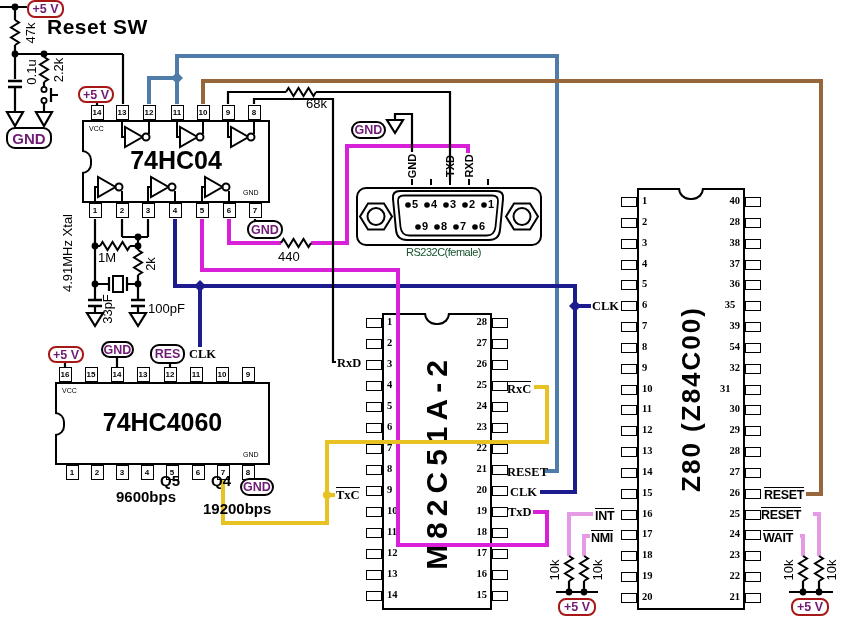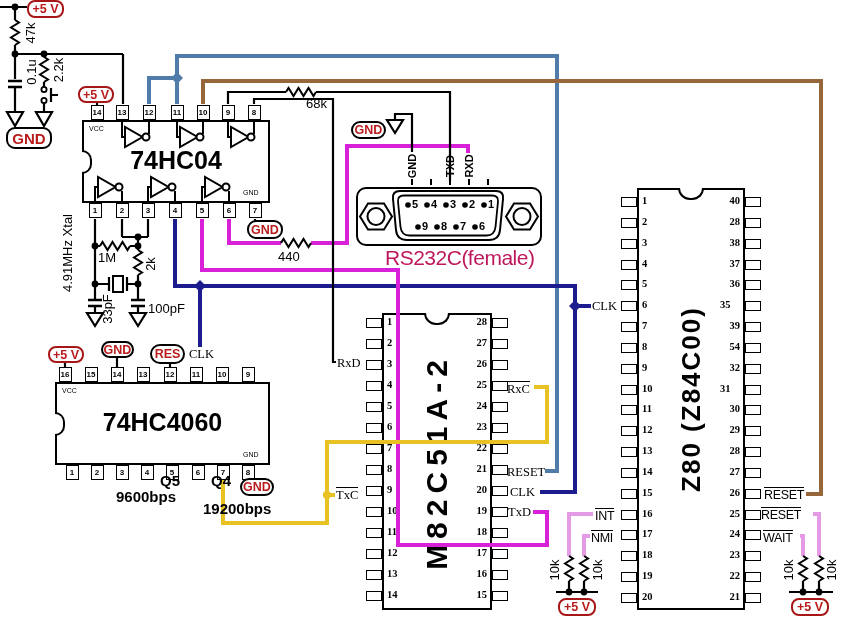--- a/index.html
+++ b/index.html
@@ -10,44 +10,45 @@
   .chip { position:absolute; background:#fff; border:2px solid #000; z-index:2; }
   .notch { position:absolute; background:#fff; z-index:3; }
   .chipname { position:absolute; z-index:3; font-weight:bold; color:#000; white-space:nowrap; }
   .pinbox { position:absolute; border:1.8px solid #000; background:#fff; z-index:3;
             display:flex; align-items:center; justify-content:center;
             font-size:8px; font-weight:bold; color:#000; }
   .vpinnum { position:absolute; z-index:3; font-family:"Liberation Serif", serif;
              font-weight:bold; font-size:10.5px; color:#000; }
   .corner { position:absolute; z-index:3; font-size:7px; color:#000; }
   .plabel { position:absolute; z-index:7; background:#fff; display:flex; align-items:center;
-            justify-content:center; font-weight:bold; color:#b91c1c; }
+            justify-content:center; font-weight:bold; color:#701a75; }
   .pl-v5 { border:2.5px solid var(--red); border-radius:8px; }
   .pl-gnd, .pl-res { border:2.5px solid #000; border-radius:9px; }
-  .sig { position:absolute; z-index:6; font-weight:normal; font-size:12.5px; color:#000;
+  .sig { position:absolute; z-index:6; font-weight:bold; font-size:12.5px; color:#000;
          line-height:1.05; white-space:nowrap; }
   .f-serif { font-family:"Liberation Serif", serif; }
   .f-sans  { font-family:"Liberation Sans", sans-serif; letter-spacing:-0.3px; }
   .ov { border-top:1.7px solid #000; padding-top:1px; }
   .val { position:absolute; z-index:6; font-size:13px; color:#000; white-space:nowrap; }
   .rot { transform:translate(-50%,-50%) rotate(-90deg); }
   .out { position:absolute; z-index:6; font-weight:bold; font-size:15px; color:#000; white-space:nowrap; }
   .dbnum { position:absolute; z-index:6; font-weight:bold; font-size:11px; color:#000; }
   .dbcol { position:absolute; z-index:6; font-weight:bold; font-size:11px; color:#000;
            transform:translate(-50%,-50%) rotate(-90deg); white-space:nowrap; }
   .title-reset { position:absolute; left:47px; top:15px; z-index:6; font-weight:bold;
                  font-size:21px; color:#000; letter-spacing:0.5px; }
-  .title-rs232 { position:absolute; left:385px; top:246px; z-index:6; font-size:21px;
-                 color:#be185d; letter-spacing:-0.5px; }
+  .title-rs232 { position:absolute; left:406px; top:246px; z-index:6; font-size:11px;
+                 color:#14532d; letter-spacing:-0.5px; }
 </style>
 </head>
 <body>
 
 <div id="stage">
 
+  <div class="title-reset">Reset SW</div>
   <div class="title-rs232">RS232C(female)</div>
 
   <svg id="wires" width="857" height="641" viewBox="0 0 857 641">
 
     <g fill="none" stroke-width="4">
       <path stroke="var(--sblue)" d="M149,104 V78 H176 M177,104 V56 H557 V471 H545"></path>
       <path stroke="var(--brown)" d="M806,494 H821 V81 H203 V104"></path>
       <path stroke="var(--navy)" d="M175,219 V286 H575 V492 H540 M200,286 V347 M575,306 H591"></path>
       <path stroke="var(--mag)" d="M229,219 V243 H281 M311,243 H347 V146 H468 V153"></path>
       <path stroke="var(--mag)" d="M533,512 H547 V545 H398 V270 H202 V219"></path>
@@ -309,21 +310,21 @@
       <div class="vpinnum" style="left: 720px; top: 195px; width: 20px; text-align: right;">40</div>
       <div class="pinbox" style="left: 745px; top: 218px; width: 16px; height: 10px;"></div>
       <div class="vpinnum" style="left: 720px; top: 216px; width: 20px; text-align: right;">28</div>
       <div class="pinbox" style="left: 745px; top: 239px; width: 16px; height: 10px;"></div>
       <div class="vpinnum" style="left: 720px; top: 237px; width: 20px; text-align: right;">38</div>
       <div class="pinbox" style="left: 745px; top: 260px; width: 16px; height: 10px;"></div>
       <div class="vpinnum" style="left: 720px; top: 258px; width: 20px; text-align: right;">37</div>
       <div class="pinbox" style="left: 745px; top: 280px; width: 16px; height: 10px;"></div>
       <div class="vpinnum" style="left: 720px; top: 278px; width: 20px; text-align: right;">36</div>
       <div class="pinbox" style="left: 745px; top: 301px; width: 16px; height: 10px;"></div>
-      <div class="vpinnum" style="left: 720px; top: 299px; width: 20px; text-align: left;">35</div>
+      <div class="vpinnum" style="left: 720px; top: 299px; width: 20px; text-align: center;">35</div>
       <div class="pinbox" style="left: 745px; top: 322px; width: 16px; height: 10px;"></div>
       <div class="vpinnum" style="left: 720px; top: 320px; width: 20px; text-align: right;">39</div>
       <div class="pinbox" style="left: 745px; top: 343px; width: 16px; height: 10px;"></div>
       <div class="vpinnum" style="left: 720px; top: 341px; width: 20px; text-align: right;">54</div>
       <div class="pinbox" style="left: 745px; top: 364px; width: 16px; height: 10px;"></div>
       <div class="vpinnum" style="left: 720px; top: 362px; width: 20px; text-align: right;">32</div>
       <div class="pinbox" style="left: 745px; top: 385px; width: 16px; height: 10px;"></div>
       <div class="vpinnum" style="left: 720px; top: 383px; width: 20px; text-align: left;">31</div>
       <div class="pinbox" style="left: 745px; top: 405px; width: 16px; height: 10px;"></div>
       <div class="vpinnum" style="left: 720px; top: 403px; width: 20px; text-align: right;">30</div>
@@ -348,21 +349,21 @@
       <div class="plabel pl-v5" style="left: 27px; top: 0px; width: 37px; height: 18px; font-size: 12.5px;">+5 V</div>
       <div class="plabel pl-v5" style="left: 78px; top: 86px; width: 36px; height: 17px; font-size: 12.5px;">+5 V</div>
       <div class="plabel pl-v5" style="left: 48px; top: 346px; width: 36px; height: 17px; font-size: 12.5px;">+5 V</div>
       <div class="plabel pl-v5" style="left: 558px; top: 598px; width: 38px; height: 18px; font-size: 12.5px;">+5 V</div>
       <div class="plabel pl-v5" style="left: 791px; top: 598px; width: 38px; height: 18px; font-size: 12.5px;">+5 V</div>
       <div class="plabel pl-gnd" style="left: 6px; top: 127px; width: 46px; height: 22px; font-size: 15px;">GND</div>
       <div class="plabel pl-gnd" style="left: 351px; top: 121px; width: 35px; height: 18px; font-size: 12.5px;">GND</div>
       <div class="plabel pl-gnd" style="left: 247px; top: 220px; width: 36px; height: 19px; font-size: 12.5px;">GND</div>
       <div class="plabel pl-gnd" style="left: 101px; top: 341px; width: 33px; height: 17px; font-size: 12.5px;">GND</div>
       <div class="plabel pl-gnd" style="left: 240px; top: 478px; width: 34px; height: 18px; font-size: 12.5px;">GND</div>
-      <div class="plabel pl-res" style="left: 150px; top: 344px; width: 35px; height: 20px; font-size: 12.5px; border-radius: 10px;">RES</div>
+      <div class="plabel pl-res" style="left: 150px; top: 344px; width: 35px; height: 20px; font-size: 12.5px;">RES</div>
       <div class="sig f-serif" style="left: 337px; top: 357px;">RxD</div>
       <div class="sig f-serif ov" style="left: 336px; top: 487px;">TxC</div>
       <div class="sig f-serif ov" style="left: 507px; top: 381px;">RxC</div>
       <div class="sig f-serif" style="left: 507px; top: 466px;">RESET</div>
       <div class="sig f-serif" style="left: 510px; top: 486px;">CLK</div>
       <div class="sig f-serif" style="left: 508px; top: 506px;">TxD</div>
       <div class="sig f-serif" style="left: 592px; top: 300px;">CLK</div>
       <div class="sig f-serif" style="left: 189px; top: 348px;">CLK</div>
       <div class="sig f-sans ov" style="left: 595px; top: 508px;">INT</div>
       <div class="sig f-sans ov" style="left: 591px; top: 530px;">NMI</div>

